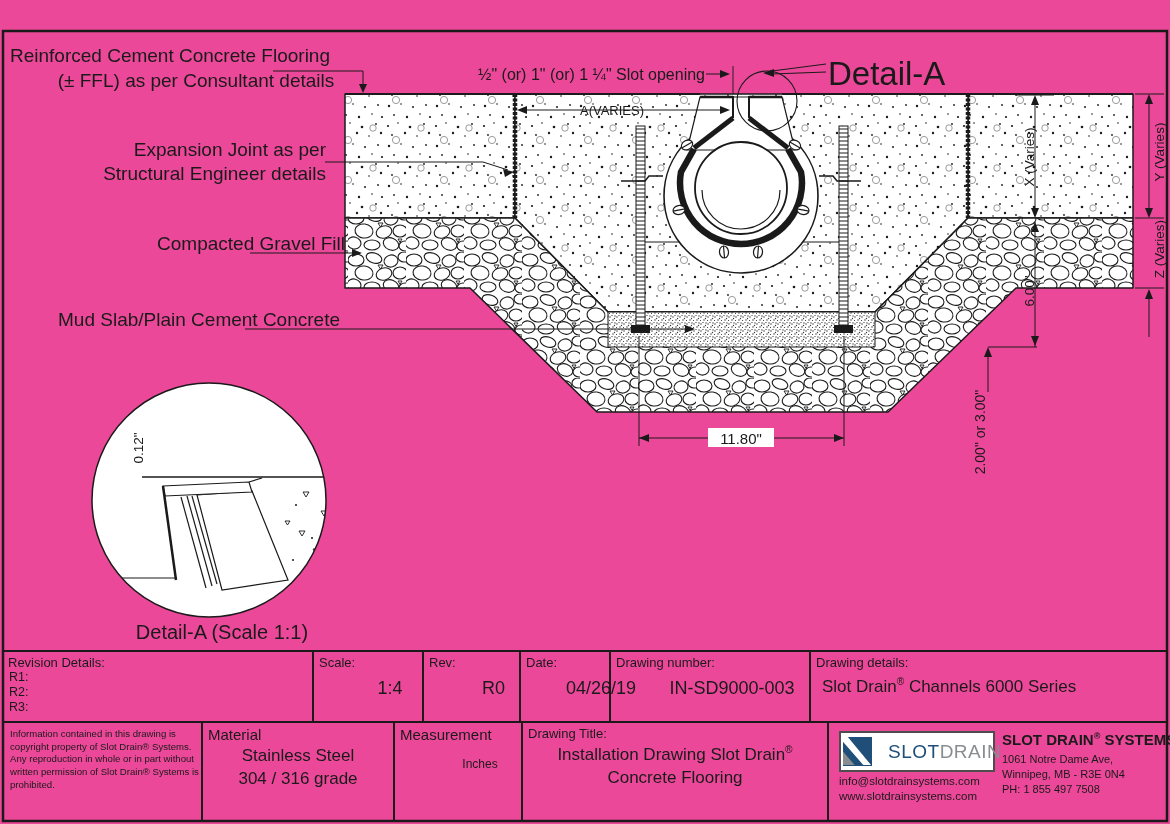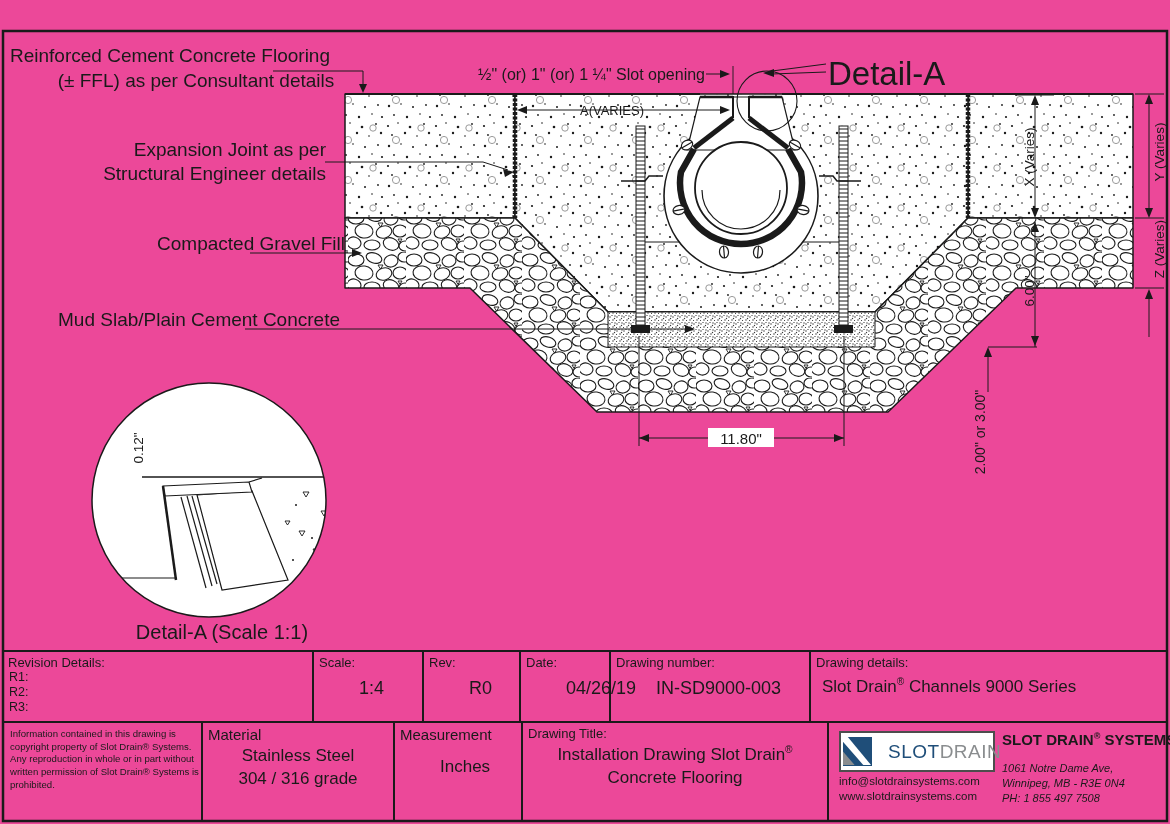--- a/index.html
+++ b/index.html
@@ -1,36 +1,36 @@
 <!DOCTYPE html>
 <html><head>
 <meta charset="utf-8">
 <style>
   html,body{margin:0;padding:0;background:#ffffff;}
   #sheet{position:relative;width:1170px;height:824px;background:#ec4899;overflow:hidden;
          font-family:"Liberation Sans",sans-serif;color:#1a1a1a;}
   #dwg{position:absolute;left:0;top:0;z-index:0;}
   .cell{position:absolute;z-index:2;}
   .cell-label{font-size:13px;padding:2px 5px 0 4px;}
-  .cell-value{font-size:18px;padding-top:8px;margin-left:44px;}
+  .cell-value{text-align:center;font-size:18px;padding-top:8px;margin-left:44px;}
   .cell-value-left{font-size:17px;padding:6px 0 0 10px;}
   .rev-lines{font-size:12.5px;padding:0 5px;line-height:1.18;}
   .copyright{font-size:9.6px;line-height:1.32;padding:4px 6px;text-align:left;}
   .big2line{text-align:center;font-size:17px;line-height:1.35;padding-top:2px;}
   sup{font-size:60%;}
   .logo-box{position:absolute;left:9px;top:7px;width:152px;height:37px;border:2px solid #4d4d4d;
             display:flex;align-items:center;background:#fff;}
   .logo-mark{width:29px;height:29px;margin-left:2px;flex:0 0 auto;}
   .logo-word{font-size:19px;font-weight:normal;letter-spacing:.5px;margin-left:16px;white-space:nowrap;}
   .logo-slot{color:#1f4e79;}
   .logo-drain{color:#8a8d8f;}
   .brand-emails{position:absolute;left:9px;top:50px;font-size:11.5px;line-height:1.3;}
   .brand-right{position:absolute;left:172px;top:7px;width:165px;}
   .brand-name{font-size:15px;font-weight:600;white-space:nowrap;}
-  .brand-addr{font-size:11px;line-height:1.35;margin-top:13px;font-style:italic;}
+  .brand-addr{font-size:11px;line-height:1.35;margin-top:4px;}
   svg text{fill:#1a1a1a;}
 </style>
 </head>
 <body>
 
 <div id="sheet">
 
 <svg id="dwg" width="1170" height="824" viewBox="0 0 1170 824" xmlns="http://www.w3.org/2000/svg">
   <defs>
     <pattern id="conc" width="48" height="40" patternUnits="userSpaceOnUse">
@@ -312,39 +312,39 @@
 <div class="cell" style="left:522px;top:653px;width:86px;height:67px">
   <div class="cell-label">Date:</div>
   <div class="cell-value">04/26/19</div>
 </div>
 <div class="cell" style="left:612px;top:653px;width:196px;height:67px">
   <div class="cell-label">Drawing number:</div>
   <div class="cell-value">IN-SD9000-003</div>
 </div>
 <div class="cell" style="left:812px;top:653px;width:354px;height:67px">
   <div class="cell-label">Drawing details:</div>
-  <div class="cell-value-left"><span>Slot Drain</span><sup>®</sup><span> Channels 9000 Series</span></div>
+  <div class="cell-value-left"><span>Slot Drain</span><sup>®</sup><span> Channels 6000 Series</span></div>
 </div>
 
 <div class="cell" style="left:4px;top:724px;width:213px;height:95px">
   <div class="copyright">
     <span>Information contained in this drawing is copyright property of Slot Drain® Systems.</span><br>
     <span>Any reproduction in whole or in part without written permission of Slot Drain® Systems is prohibited.</span>
   </div>
 </div>
 <div class="cell" style="left:204px;top:724px;width:188px;height:95px">
   <div class="cell-label" style="font-size:15px">Material</div>
   <div class="big2line">
     <div>Stainless Steel</div>
     <div>304 / 316 grade</div>
   </div>
 </div>
 <div class="cell" style="left:396px;top:724px;width:124px;height:95px">
   <div class="cell-label" style="font-size:15px">Measurement</div>
-  <div class="cell-value" style="font-size:17px;padding-top:14px">Inches</div>
+  <div class="cell-value" style="font-size:12px;padding-top:14px">Inches</div>
 </div>
 <div class="cell" style="left:524px;top:724px;width:302px;height:122px">
   <div class="cell-label">Drawing Title:</div>
   <div class="big2line">
     <div><span>Installation Drawing Slot Drain</span><sup>®</sup></div>
     <div>Concrete Flooring</div>
   </div>
 </div>
 <div class="cell" style="left:830px;top:724px;width:336px;height:95px">
   <div class="logo-box">

